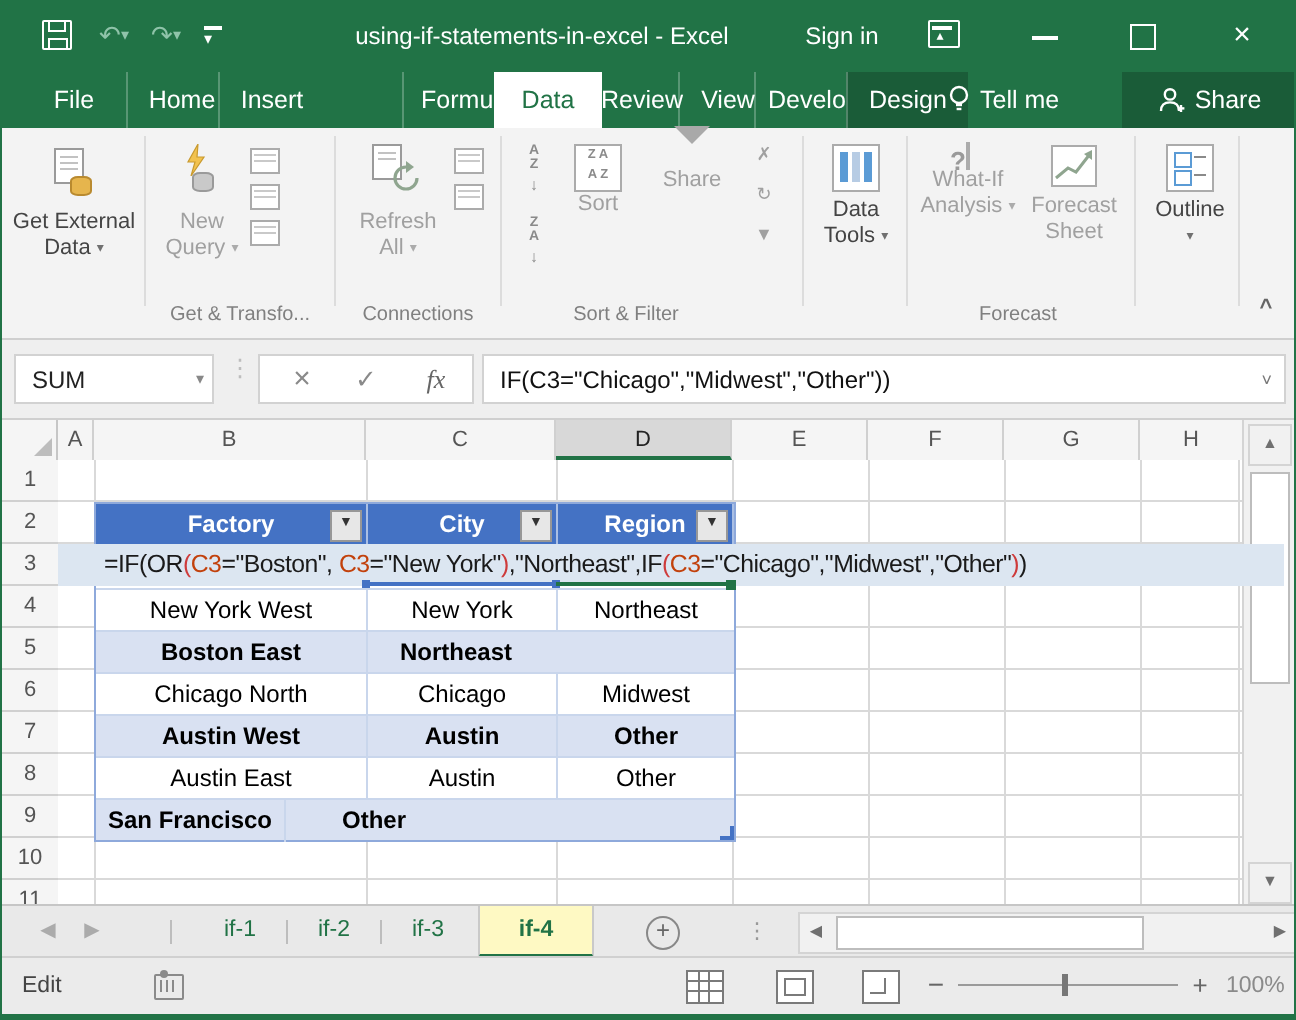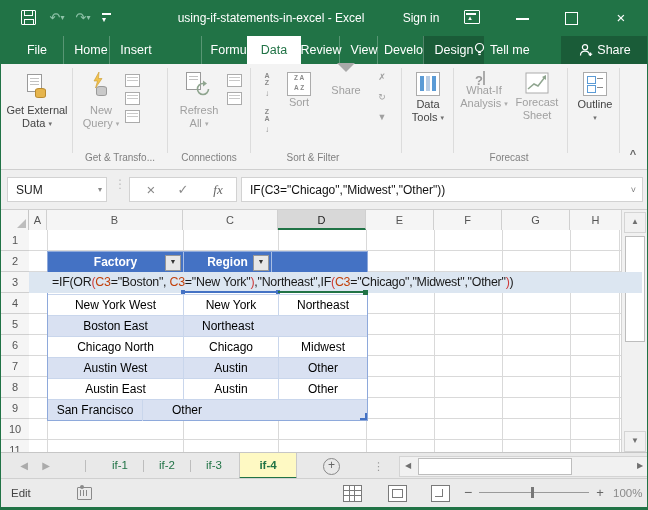--- a/index.html
+++ b/index.html
@@ -81,21 +81,21 @@
   #gbody{position:absolute;left:28px;top:20px;width:592px;height:222px;
          background:repeating-linear-gradient(to bottom,#fff 0 20px,#D9D9D9 20px 21px);}
   .vline{position:absolute;top:0;height:222px;width:1px;background:#D9D9D9;}
   
   #xltable{position:absolute;left:18px;top:21px;width:319px;z-index:2;border:1px solid #8EA9DB;box-sizing:content-box;}
   .trow{display:flex;height:21px;box-sizing:border-box;}
   .tcell{height:21px;line-height:20px;text-align:center;font-size:12px;color:#000;box-sizing:border-box;border-right:1px solid #C9D6EC;white-space:nowrap;overflow:hidden;}
   .tcell.last{border-right:none;}
   .thead{background:#4472C4;}
   .thead .tcell{color:#fff;font-weight:bold;border-right:1px solid rgba(255,255,255,.55);position:relative;}
-  .band{background:#D9E1F2;}
+  .band{background:#D9E1F2;font-weight:bold;}
   .plain{background:#fff;}
   .trow.data{border-top:1px solid #C9D6EC;}
   .filterbtn{position:absolute;right:2px;top:3px;width:14px;height:14px;background:#E7E7E7;border:1px solid #979797;color:#333;font-size:7px;line-height:12px;text-align:center;font-weight:normal;}
   #tbl-handle{position:absolute;right:0;bottom:0;width:5px;height:5px;border-right:2px solid #4472C4;border-bottom:2px solid #4472C4;z-index:4;}
   
   #frow{position:absolute;left:0;top:42px;width:590px;height:21px;background:#DCE6F1;z-index:3;
         font-size:12.4px;line-height:20px;white-space:pre;padding-left:23px;letter-spacing:-0.25px;color:#000;}
   .fs-k{color:#1a1a1a;} .fs-r{color:#CE3B3B;} .fs-u{color:#c2410c;}
   #ref-blue{position:absolute;left:154px;top:19px;width:95px;height:2px;background:#4472C4;}
   #ref-blue:before{content:"";position:absolute;left:-2px;top:-1px;width:4px;height:4px;background:#4472C4;}
@@ -345,20 +345,21 @@
       <div class="vline" style="left:249px;"></div>
       <div class="vline" style="left:337px;"></div>
       <div class="vline" style="left:405px;"></div>
       <div class="vline" style="left:473px;"></div>
       <div class="vline" style="left:541px;"></div>
       <div class="vline" style="left:590px;"></div>
 
       <div id="xltable">
         <div class="trow thead">
           <div class="tcell" style="width:136px;"><span>Factory</span><span class="filterbtn">▼</span></div>
+          <div class="tcell" style="width:95px;"><span>City</span><span class="filterbtn">▼</span></div>
           <div class="tcell last" style="width:88px;"><span>Region</span><span class="filterbtn">▼</span></div>
         </div>
         <div class="trow plain"></div>
         <div class="trow data plain">
           <div class="tcell" style="width:136px;">New York West</div>
           <div class="tcell" style="width:95px;">New York</div>
           <div class="tcell last" style="width:88px;">Northeast</div>
         </div>
         <div class="trow data band">
           <div class="tcell" style="width:136px;">Boston East</div>

